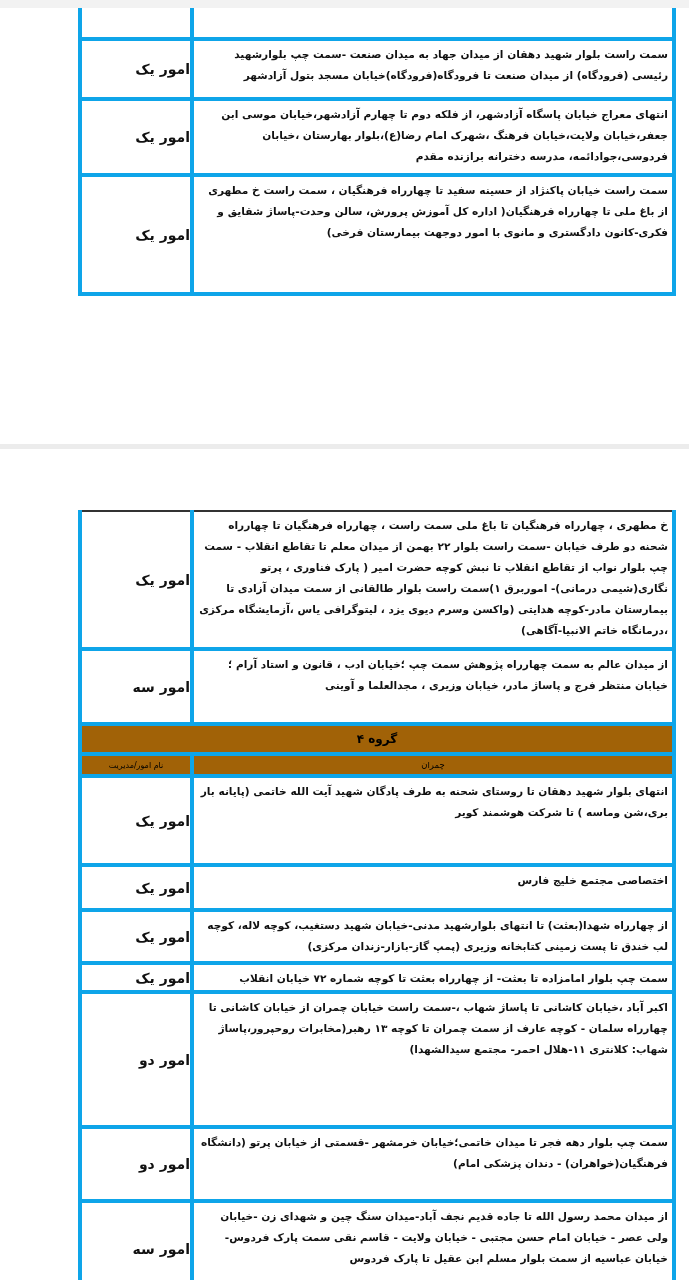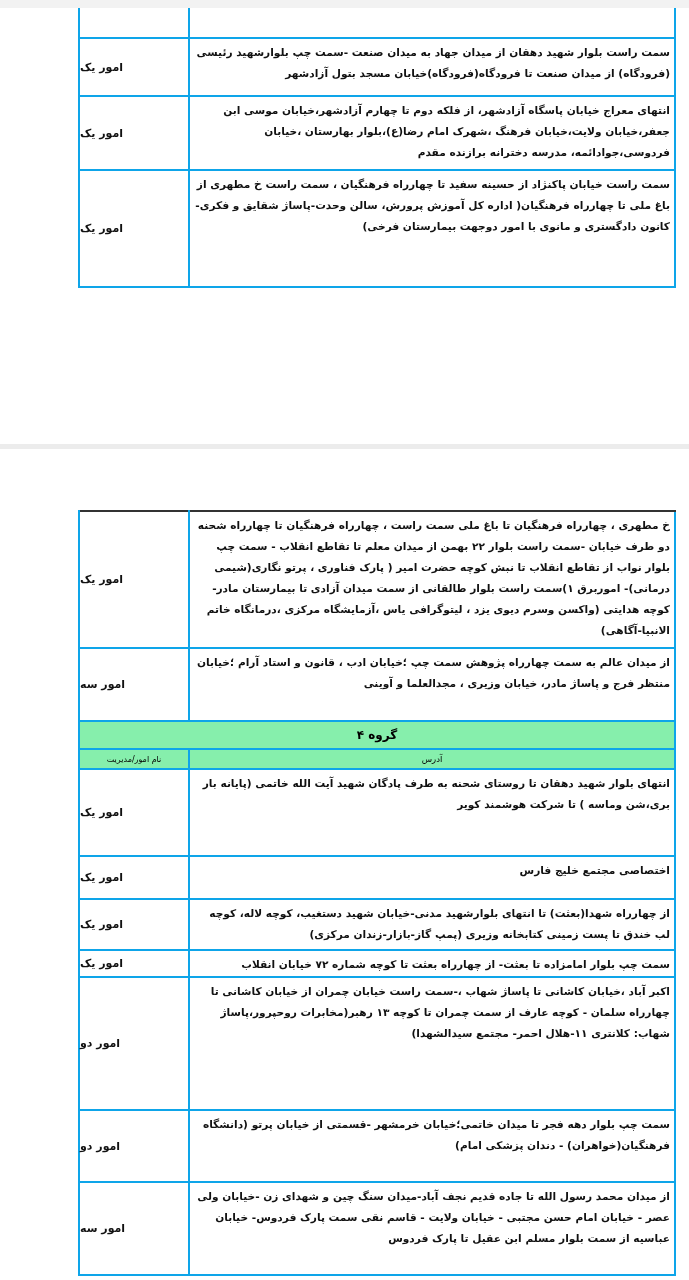--- a/index.html
+++ b/index.html
@@ -1,23 +1,23 @@
 <!DOCTYPE html>
 <html><head>
 <meta charset="utf-8">
 <style>
   html,body{margin:0;padding:0;background:#fff;}
   body{width:689px;height:1280px;position:relative;overflow:hidden;font-family:"DejaVu Sans",sans-serif;}
   .gap{position:absolute;left:0;width:689px;height:5px;background:#ececec;}
   .topstrip{position:absolute;left:0;top:0;width:689px;height:8px;background:#f2f2f2;}
   table{position:absolute;left:78px;width:598px;border-collapse:collapse;direction:rtl;table-layout:fixed;}
-  td{border:2px solid #0ea5e9;vertical-align:top;padding:0;}
-  td.amour{width:108px;text-align:left;vertical-align:middle;font-size:11px;font-weight:bold;color:#111;}
+  td{border:4px solid #0ea5e9;vertical-align:top;padding:0;}
+  td.amour{width:108px;text-align:right;vertical-align:middle;font-size:14px;font-weight:bold;color:#111;}
   td.addr{font-size:10.6px;font-weight:bold;line-height:21px;padding:3px 4px 0 4px;text-align:right;color:#111;}
-  tr.yellow td{background:#86efac;}
+  tr.yellow td{background:#a16207;}
   td.group{text-align:center;font-size:12px;font-weight:bold;height:26px;vertical-align:middle;}
   td.hdr{font-size:8.5px;text-align:center;vertical-align:middle;height:18px;font-weight:normal;margin-left:19px;}
   .tb{border-top:2px solid #333;}
 </style>
 </head>
 <body>
 
 <div class="topstrip"></div>
 
 <table style="top:8px;">
@@ -50,21 +50,21 @@
     <td class="amour tb">امور یک</td>
   </tr>
   <tr>
     <td class="addr" style="height:68px;">از میدان عالم به سمت چهارراه پژوهش سمت چپ ؛خیابان ادب ، قانون و استاد آرام ؛خیابان منتظر فرج و پاساژ مادر، خیابان وزیری ، مجدالعلما و آوینی</td>
     <td class="amour">امور سه</td>
   </tr>
   <tr class="yellow">
     <td class="group" colspan="2">گروه ۴</td>
   </tr>
   <tr class="yellow">
-    <td class="hdr">آدرس</td>
+    <td class="hdr">چمران</td>
     <td class="hdr" style="font-size:8px;">نام امور/مدیریت</td>
   </tr>
   <tr>
     <td class="addr" style="height:82px;">انتهای بلوار شهید دهقان تا روستای شحنه به طرف پادگان شهید آیت الله خاتمی (پایانه بار بری،شن وماسه ) تا شرکت هوشمند کویر</td>
     <td class="amour">امور یک</td>
   </tr>
   <tr>
     <td class="addr" style="height:38px;">اختصاصی مجتمع خلیج فارس</td>
     <td class="amour">امور یک</td>
   </tr>

